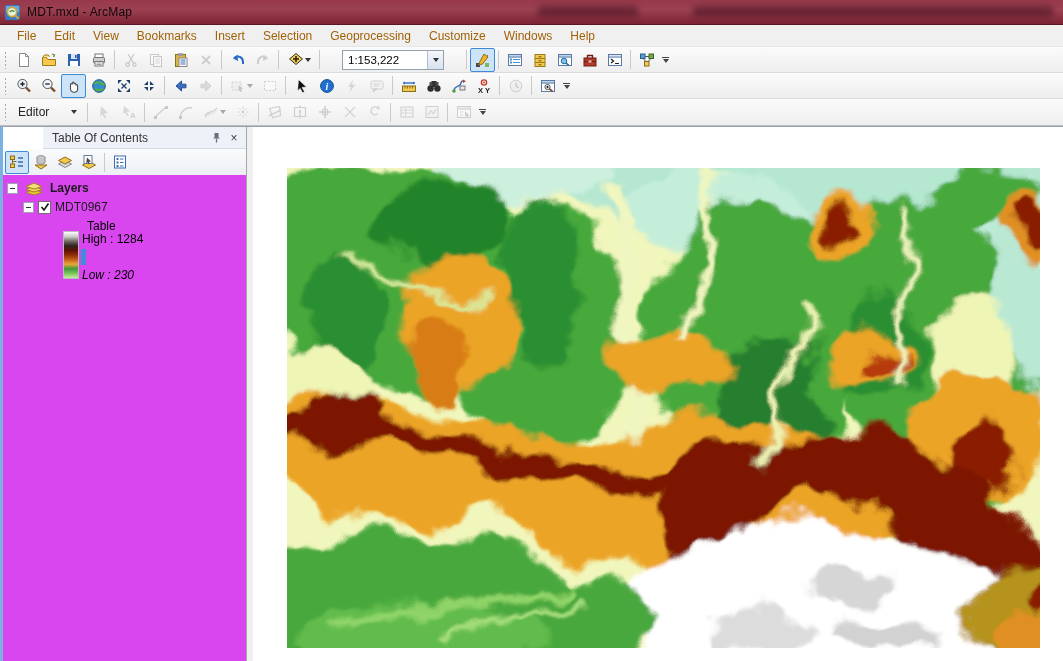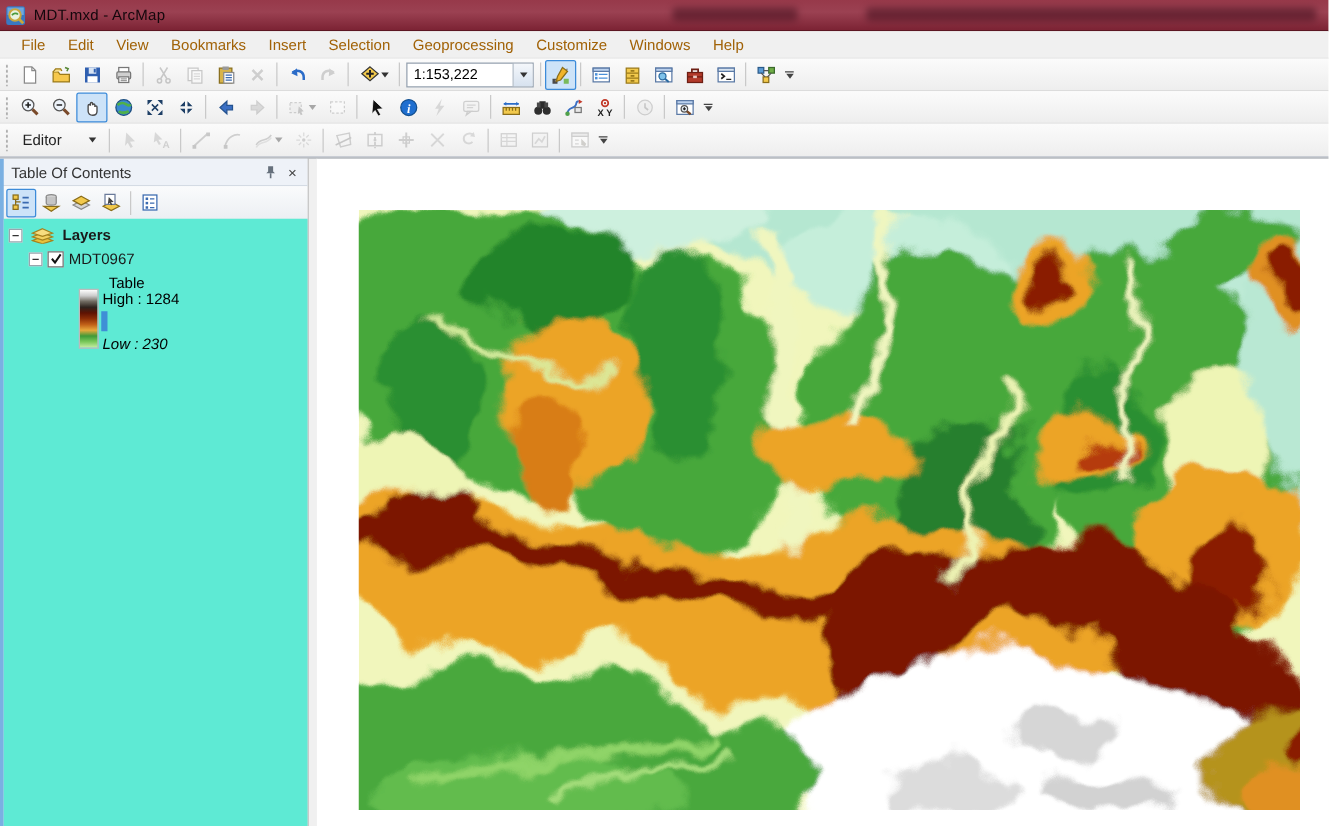--- a/index.html
+++ b/index.html
@@ -31,41 +31,41 @@
     background-image:radial-gradient(circle,#a9a9a9 34%,transparent 40%);background-size:3px 4px;}
   .sep{width:1px;height:19px;background:#c9c9c9;margin:0 3px;flex:none;}
   .tb{width:23px;height:22px;display:flex;align-items:center;justify-content:center;
     border:1px solid transparent;border-radius:2px;flex:none;}
   .tb.sel{border-color:#3c8bd9;background:#cde3f8;}
   .tb.dis svg{opacity:.42;filter:grayscale(.9);}
   .caret{width:0;height:0;border-left:3px solid transparent;border-right:3px solid transparent;
     border-top:4px solid #333;margin-left:1px;}
   .caret.dim{border-top-color:#a7a7a7;}
   .combo{width:102px;height:20px;background:#fff;border:1px solid #94a0ae;display:flex;align-items:center;
-    font-size:11.5px;padding-left:5px;box-sizing:border-box;margin:0 2px;color:#000;}
+    font-size:11.5px;padding-left:5px;box-sizing:border-box;margin:0 19px;color:#000;}
   .combo .cbox{margin-left:auto;width:15px;height:18px;background:linear-gradient(180deg,#f4f7fb,#d7e2ef);
     border-left:1px solid #b3bdc9;display:flex;align-items:center;justify-content:center;}
   .ovf{width:13px;height:22px;display:flex;flex-direction:column;align-items:center;justify-content:center;gap:1px;flex:none;}
   .ovf .bar{width:7px;height:0;border-top:1px solid #444;}
   .ovf .tri{width:0;height:0;border-left:3.5px solid transparent;border-right:3.5px solid transparent;border-top:4px solid #444;}
   .ebtn{display:flex;align-items:center;gap:21px;padding:2px 7px;color:#222;}
 
   
   .content-top-line{position:absolute;left:0;top:126px;width:100%;height:1px;background:#9aa0a8;}
   .toc{position:absolute;left:0;top:127px;width:247px;bottom:0;background:#fff;
     border-right:1px solid #a7a7a7;box-sizing:border-box;}
   .toc-accent{position:absolute;left:0;top:0;bottom:0;width:3px;background:#7ab0e2;}
   .toc-header{height:21px;background:#eef2f8;border-bottom:1px solid #d4dbe4;display:flex;align-items:center;
-    padding:0 4px 0 9px;color:#333;font-size:12px;}
+    padding:0 4px 0 9px;color:#333;font-size:12px;margin-left:43px;}
   .toc-hbtn{margin-left:auto;width:16px;height:15px;display:flex;align-items:center;justify-content:center;color:#444;}
   .toc-close{margin-left:2px;font-size:12px;}
   .toc-tools{height:26px;display:flex;align-items:center;background:linear-gradient(180deg,#fafbfc,#eceff3);
     border-bottom:1px solid #d8dde3;padding-left:5px;}
   .toc-tools .tb{width:22px;height:21px;}
-  .toc-tree{position:absolute;top:48px;left:3px;right:0;bottom:0;background:#5eead4;font-size:12px;padding-left:40px;}
+  .toc-tree{position:absolute;top:48px;left:3px;right:0;bottom:0;background:#d946ef;font-size:12px;padding-left:40px;}
   .tree-row{position:absolute;display:flex;align-items:center;white-space:nowrap;}
   .expander{width:11px;height:11px;border:1px solid #9aa4ae;background:#fff;display:flex;align-items:center;
     justify-content:center;box-sizing:border-box;}
   .expander i{display:block;width:5px;height:0;border-top:1px solid #333;}
   .checkbox{width:13px;height:13px;border:1px solid #707070;background:#fff;box-sizing:border-box;
     display:flex;align-items:center;justify-content:center;}
   .bold{font-weight:bold;}
   .ramp{position:absolute;left:60px;top:56px;width:14px;height:46px;border:1px solid #bbb;}
   .blue-marker{position:absolute;left:78px;top:74px;width:5px;height:16px;background:#3f8fd6;}
   .lgd{position:absolute;color:#000;}

